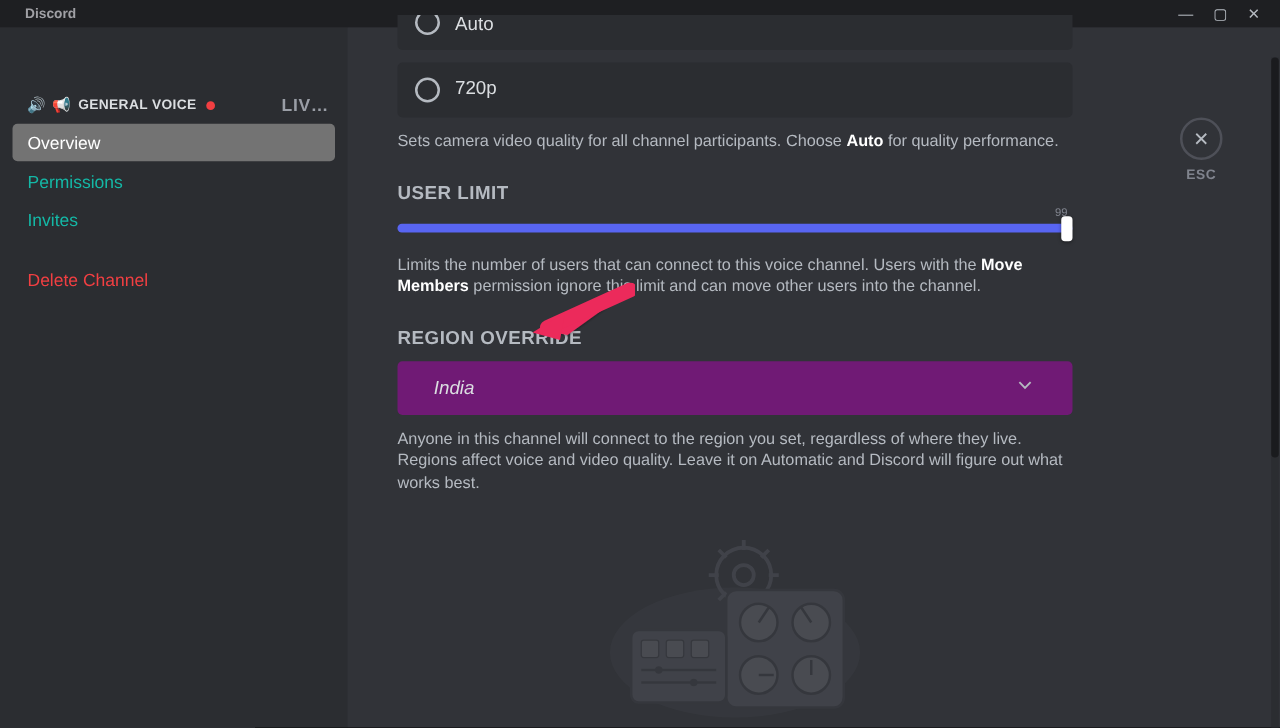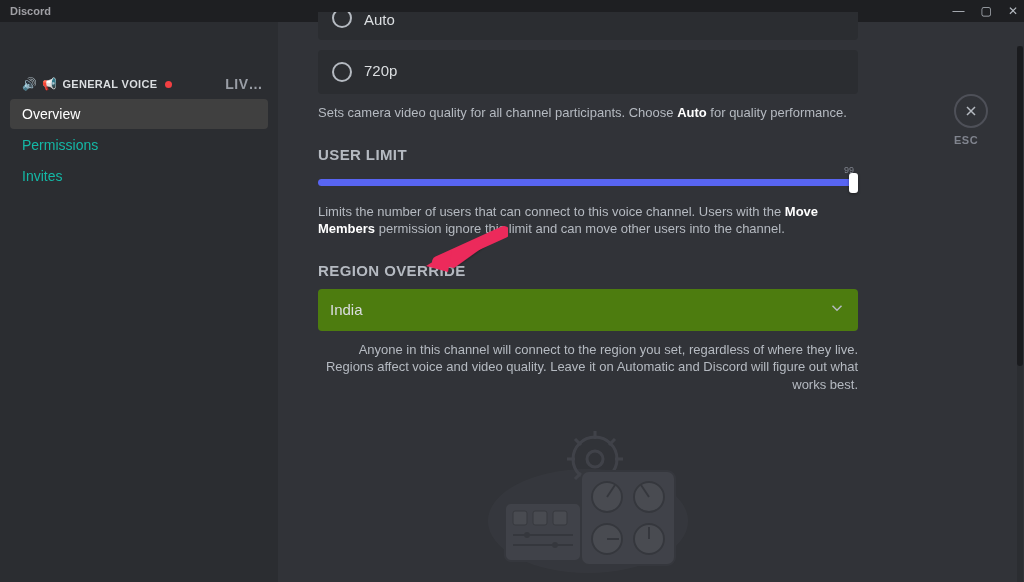--- a/index.html
+++ b/index.html
@@ -1,58 +1,58 @@
 <!DOCTYPE html>
 <html><head>
   <meta charset="utf-8">
   <style>
     * { margin: 0; padding: 0; box-sizing: border-box; }
     html, body { width: 1024px; height: 582px; overflow: hidden; font-family: "gg sans", "Helvetica Neue", Helvetica, Arial, sans-serif; background:#000; }
     .window { width:1024px; height:582px; background:#2b2d31; position:relative; }
     
-    .titlebar { height:22px; background:#1e1f22; display:flex; align-items:center; justify-content:space-between; padding:0 6px; }
+    .titlebar { height:22px; background:#1e1f22; display:flex; align-items:center; justify-content:space-between; padding:0 16px; }
     .titlebar .title { color:#a0a0a5; font-size:11px; font-weight:600; padding-left:4px; }
     .winbtns { display:flex; gap:16px; align-items:center; }
     .winbtn { color:#b5bac1; font-size:12px; line-height:1; cursor:pointer; }
     
     .body { position:relative; display:flex; height:560px; }
     .sidebar { width:278px; background:#2b2d31; padding-top:54px; }
     .breadcrumb { display:flex; align-items:center; gap:5px; padding:0 14px 6px 22px; color:#dbdee1; font-size:11px; font-weight:700; letter-spacing:.3px; }
     .breadcrumb .icon { color:#b5bac1; font-size:12px; }
     .breadcrumb .speaker { color:#f0b232; font-size:12px; }
     .breadcrumb .live-dot { width:7px; height:7px; background:#f23f42; border-radius:50%; display:inline-block; margin-left:3px; }
     .breadcrumb .live-text { color:#9a9ea6; font-size:14px; font-weight:700; letter-spacing:.5px;margin-left:48px; }
     .sidebar .item { color:#14b8a6; font-size:14px; padding:7px 12px; margin:1px 10px; border-radius:4px; cursor:pointer; }
-    .sidebar .item.active { background:#404040; color:#fff; }
+    .sidebar .item.active { background:#737373; color:#fff; }
     .sidebar .sep { height:16px; }
     .sidebar .danger { color:#f23f42; }
     
     .content-wrap { flex:1; background:#313338; position:relative; padding-top:0; }
     .content-inner { width:540px; margin-left:40px; position:relative; }
     
-    .escbtn { position:absolute; top:72px; right:36px; display:flex; flex-direction:column; align-items:flex-start; gap:6px; cursor:pointer; }
+    .escbtn { position:absolute; top:72px; right:46px; display:flex; flex-direction:column; align-items:center; gap:6px; cursor:pointer; }
     .escbtn .circle { width:34px; height:34px; border:2px solid #4e5058; border-radius:50%; display:flex; align-items:center; justify-content:center; color:#b5bac1; }
     .escbtn .circle svg { width:16px; height:16px; }
     .escbtn .lbl { color:#80848e; font-size:11px; font-weight:600; letter-spacing:.5px; }
     
     .radiorow { background:#2b2d31; border-radius:4px; padding:12px 14px; display:flex; gap:12px; margin-bottom:10px; cursor:pointer; }
     .radiorow.cut { border-top-left-radius:0; border-top-right-radius:0; margin-top:0; }
     .radiorow .radio { width:20px; height:20px; border:2px solid #b5bac1; border-radius:50%; flex-shrink:0; }
     .radiorow .lbl { color:#dbdee1; font-size:15px; font-weight:500; }
     .desc { color:#b5bac1; font-size:13px; line-height:1.35; margin-bottom:24px; }
     .desc b { color:#fff; font-weight:600; }
     .section-label { color:#b5bac1; font-size:15px; font-weight:700; letter-spacing:.4px; text-transform:uppercase; margin-bottom:10px; }
     
     .slider-wrap { position:relative; height:14px; margin:12px 0 14px 0; }
     .slider-track { position:absolute; left:0; right:0; top:4px; height:7px; background:#5865f2; border-radius:4px; }
     .slider-thumb { position:absolute; right:0; top:-2px; width:9px; height:20px; background:#fff; border-radius:3px; box-shadow:0 1px 3px rgba(0,0,0,.4); }
     .tick-left { position:absolute; left:0; top:-10px; font-size:9px; color:#80848e; }
     .tick-right { position:absolute; right:4px; top:-10px; font-size:9px; color:#80848e; }
     
-    .dropdown { background:#4d7c0f; border-radius:4px; padding:10px 12px; display:flex; align-items:center; justify-content:space-between; cursor:pointer; margin-bottom:10px; }
+    .dropdown { background:#701a75; border-radius:4px; padding:10px 29px; display:flex; align-items:center; justify-content:space-between; cursor:pointer; margin-bottom:10px;font-style:italic; }
     .dropdown .val { color:#dbdee1; font-size:15px; font-weight:500; }
     .dropdown .chev svg { width:18px; height:18px; color:#b5bac1; }
     
     .arrow-anno { position:absolute; pointer-events:none; }
     
     .illus { display:flex; justify-content:center; margin-top:30px; opacity:.55; }
     
     .scrollbar { position:absolute; right:1px; top:24px; width:6px; height:556px; background:#2b2d31; }
     .scrollbar .thumb { position:absolute; top:0; left:0; right:0; height:320px; background:#1a1b1e; border-radius:3px; }
   </style>
@@ -77,20 +77,21 @@
         <span class="icon">🔊</span>
         <span class="speaker">📢</span>
         <span>GENERAL VOICE</span>
         <span class="live-dot"></span>
         <span class="live-text">LIV…</span>
       </div>
       <div class="item active"><span>Overview</span></div>
       <div class="item"><span>Permissions</span></div>
       <div class="item"><span>Invites</span></div>
       <div class="sep"></div>
+      <div class="item danger"><span>Delete Channel</span></div>
     </div>
 
     <div class="content-wrap">
       <div class="escbtn">
         <div class="circle">
           <svg viewBox="0 0 24 24" fill="none" stroke="currentColor" stroke-width="2.2">
               <path d="M6 6 L18 18 M18 6 L6 18"></path>
             </svg>
         </div>
         <div class="lbl">ESC</div>
@@ -135,21 +136,21 @@
           </svg>
         </div>
         <div class="dropdown">
           <span class="val">India</span>
           <span class="chev">
             <svg viewBox="0 0 24 24" fill="none" stroke="currentColor" stroke-width="2">
                 <path d="M6 9l6 6 6-6"></path>
               </svg>
           </span>
         </div>
-        <div class="desc" style="margin-bottom:12px;text-align:right;">Anyone in this channel will connect to the region you set, regardless of where they live. Regions affect voice and video quality. Leave it on Automatic and Discord will figure out what works best.</div>
+        <div class="desc" style="margin-bottom:12px;">Anyone in this channel will connect to the region you set, regardless of where they live. Regions affect voice and video quality. Leave it on Automatic and Discord will figure out what works best.</div>
 
         <div class="illus">
           <svg width="230" height="160" viewBox="0 0 230 160">
             <ellipse cx="115" cy="98" rx="100" ry="52" fill="#3a3c42"></ellipse>
 
             <g transform="translate(92,6)" stroke="#4e5058" stroke-width="3" fill="none">
               <circle cx="30" cy="30" r="22"></circle>
               <circle cx="30" cy="30" r="8"></circle>
               <path d="M30 2v8 M30 50v8 M2 30h8 M50 30h8 M10 10l6 6 M44 44l6 6 M50 10l-6 6 M10 50l6-6"></path>
             </g>

